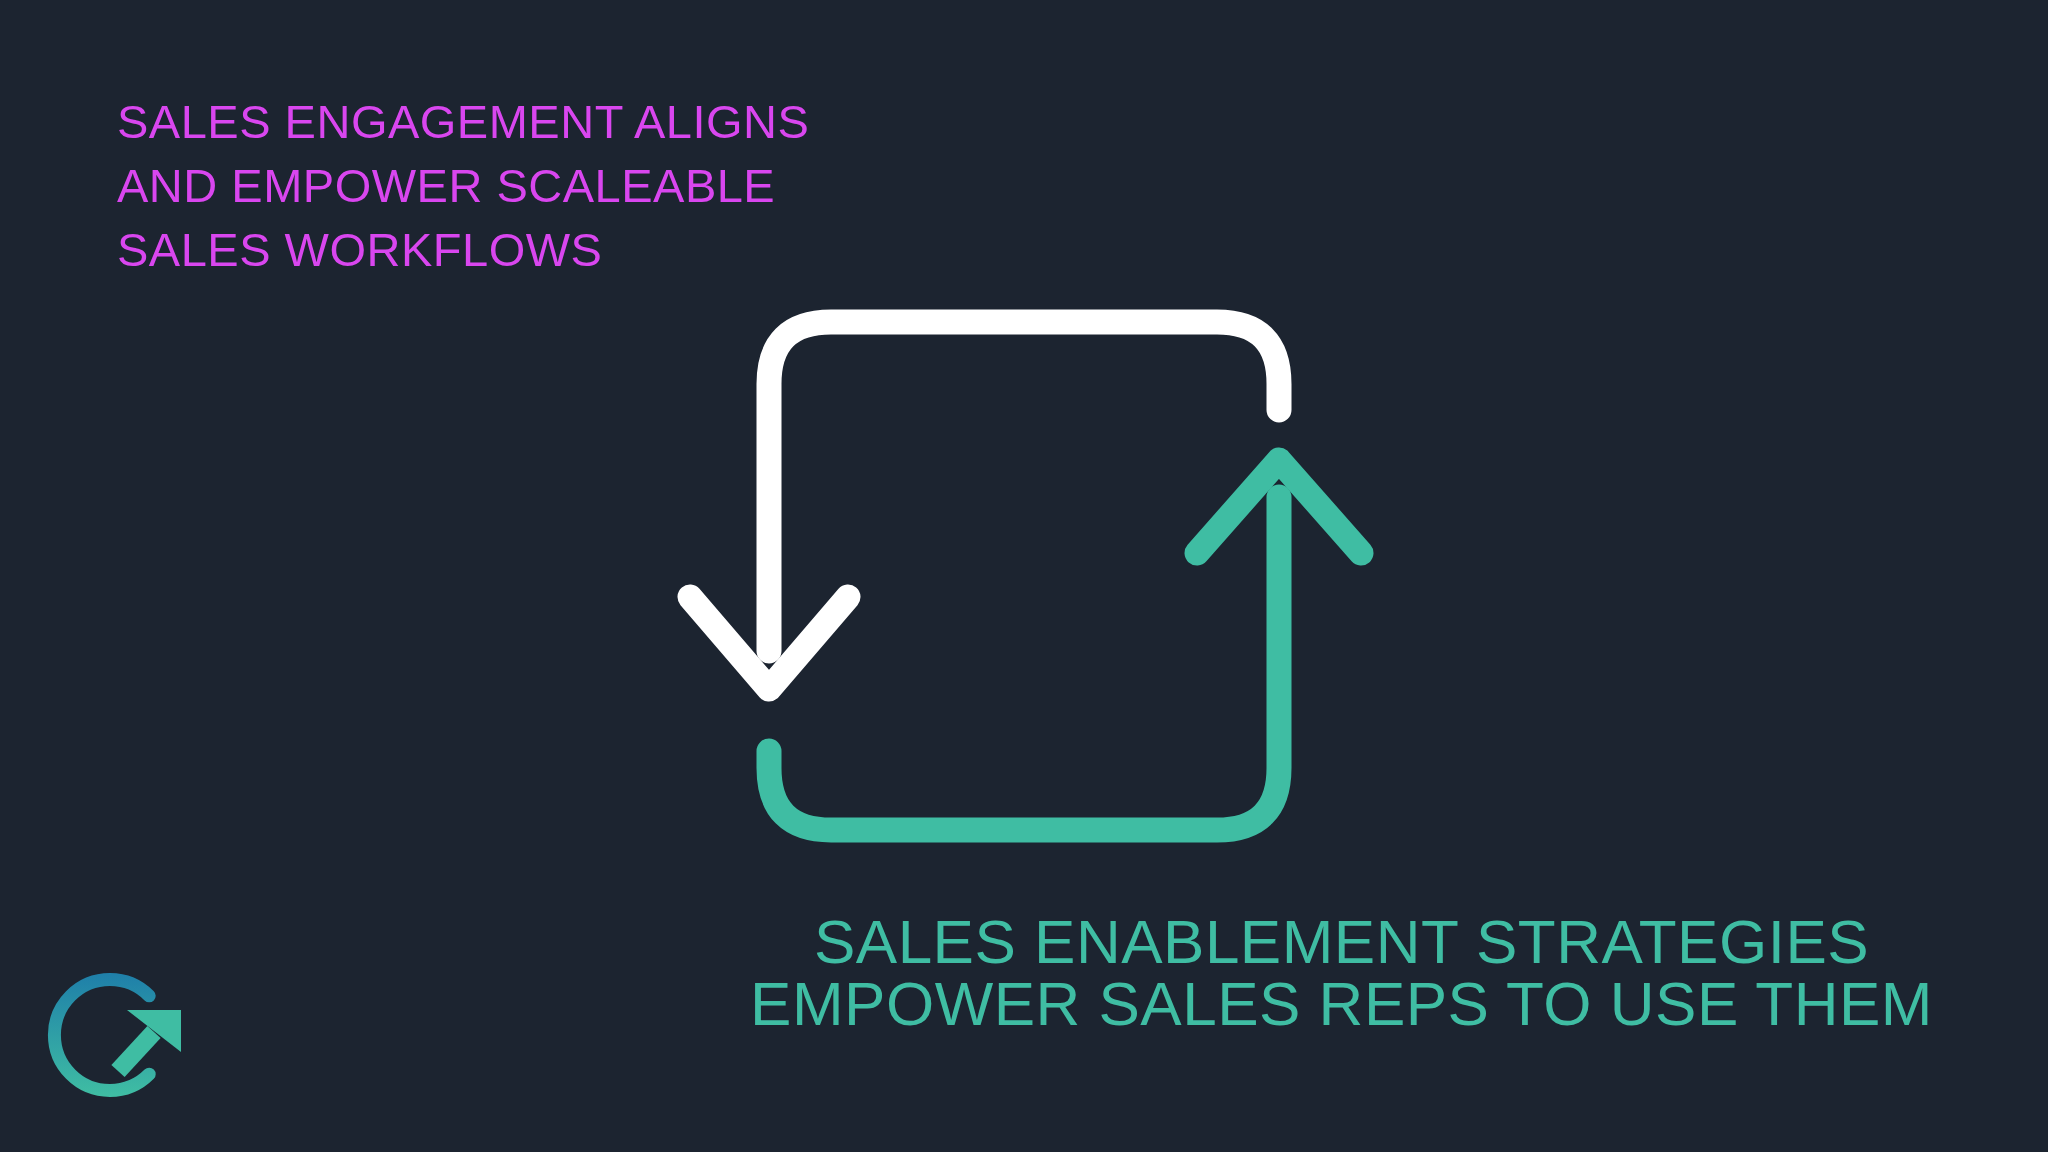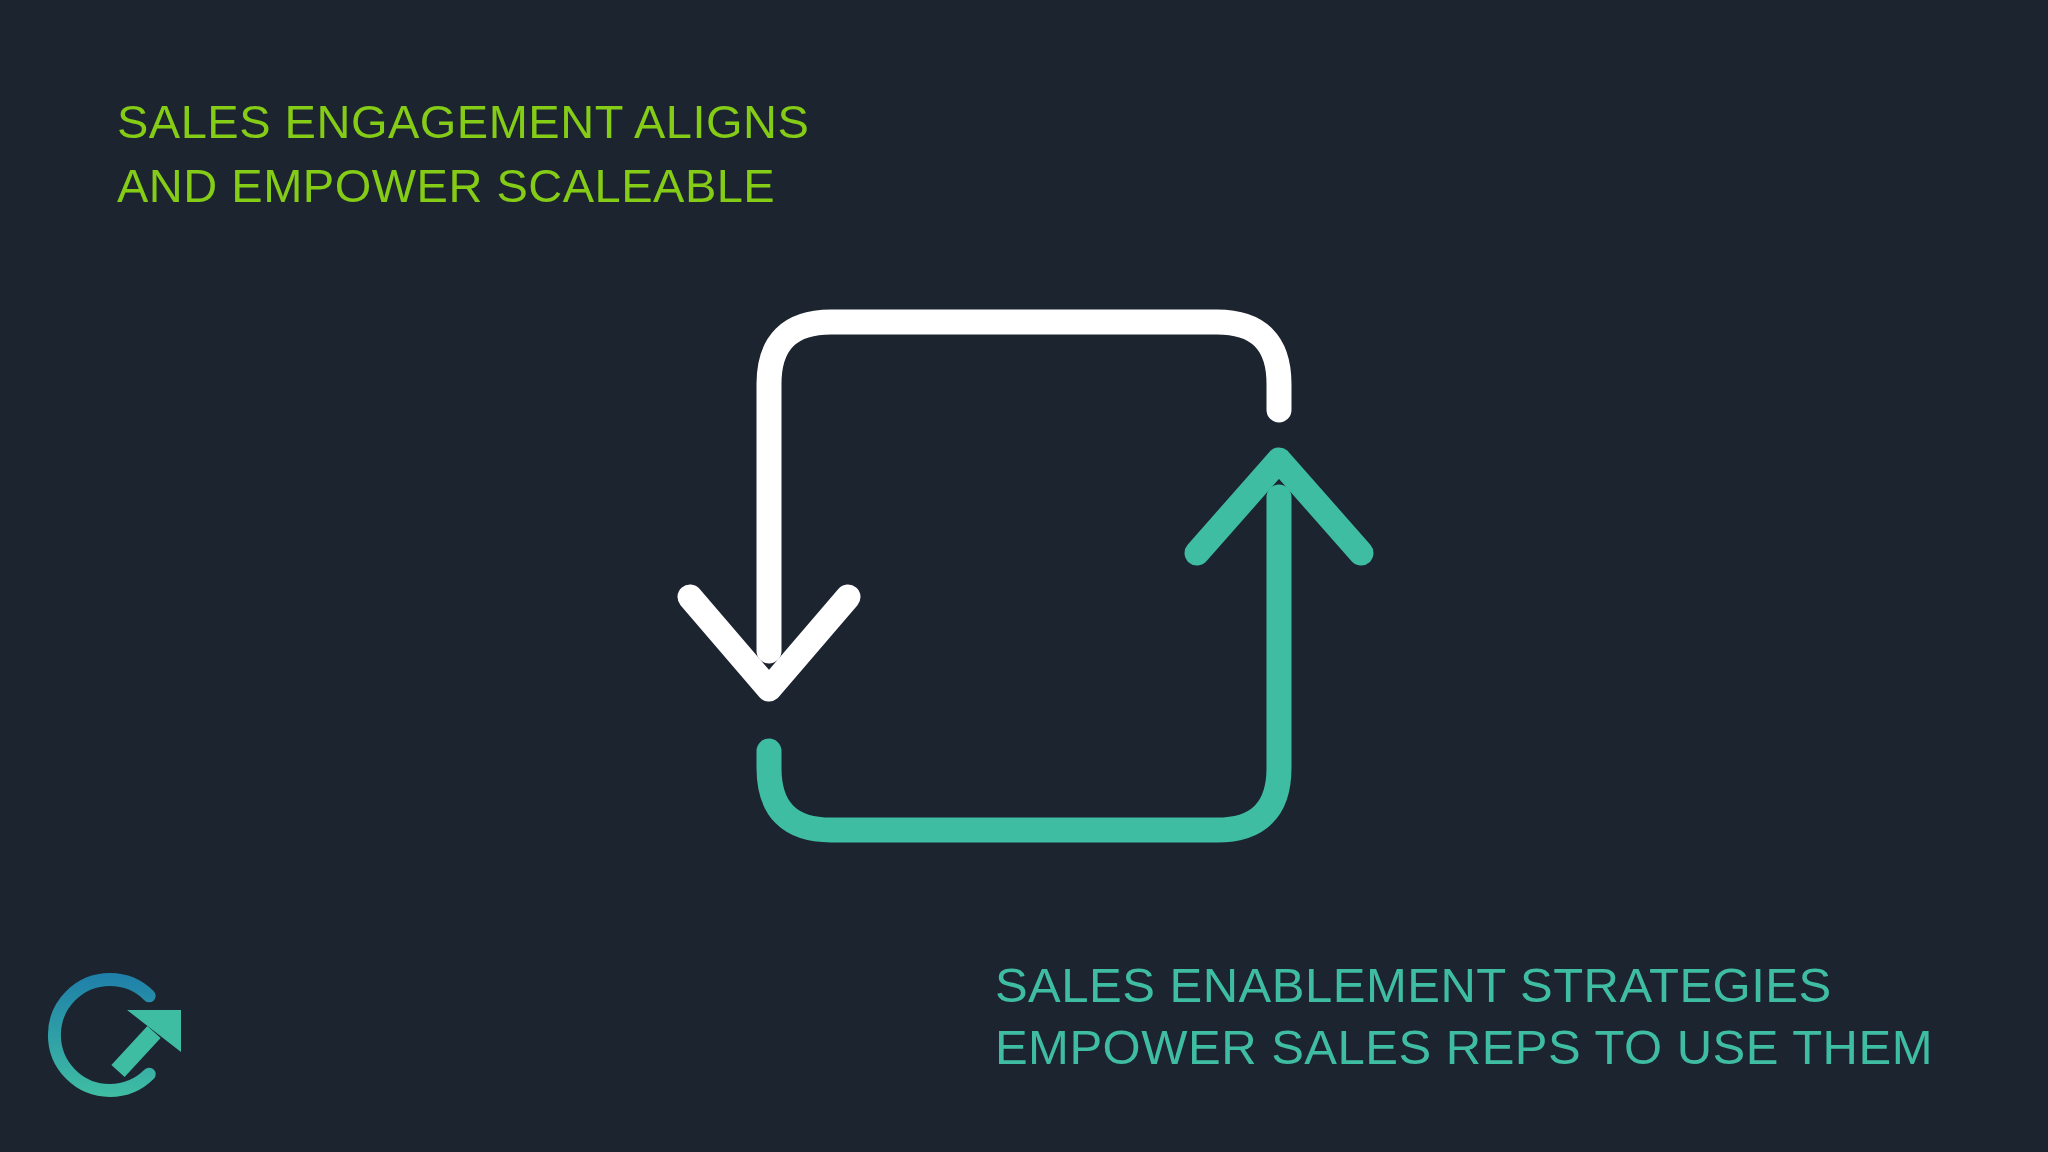--- a/index.html
+++ b/index.html
@@ -16,53 +16,54 @@
     font-family: "Liberation Sans", "DejaVu Sans", sans-serif;
   }
   .headline {
     position: absolute;
     left: 117px;
     top: 90px;
     font-size: 47px;
     line-height: 64px;
     font-weight: 300;
     letter-spacing: 0.5px;
-    color: #84cc16;
+    color: #d946ef;
     text-align: left;
     white-space: nowrap;
   }
   .caption {
     position: absolute;
     right: 115px;
-    top: 954px;
-    font-size: 49px;
+    top: 911px;
+    font-size: 62px;
     line-height: 62px;
     font-weight: 300;
     letter-spacing: 0.5px;
     color: #3FBDA3;
-    text-align: left;
+    text-align: center;
     white-space: nowrap;
   }
   .art {
     position: absolute;
     left: 0;
     top: 0;
     width: 2048px;
     height: 1152px;
     display: block;
   }
 </style>
 </head>
 <body>
 
 <div class="canvas">
 
   <div class="headline">
     <div>SALES ENGAGEMENT ALIGNS</div>
     <div>AND EMPOWER SCALEABLE</div>
+    <div>SALES WORKFLOWS</div>
   </div>
 
   <svg class="art" viewBox="0 0 2048 1152" aria-hidden="true">
 
     <defs>
       <linearGradient id="ringGrad" x1="0" y1="975" x2="0" y2="1095" gradientUnits="userSpaceOnUse">
         <stop offset="0" stop-color="#1F80A9"></stop>
         <stop offset="1" stop-color="#3FBDA3"></stop>
       </linearGradient>
     </defs>

